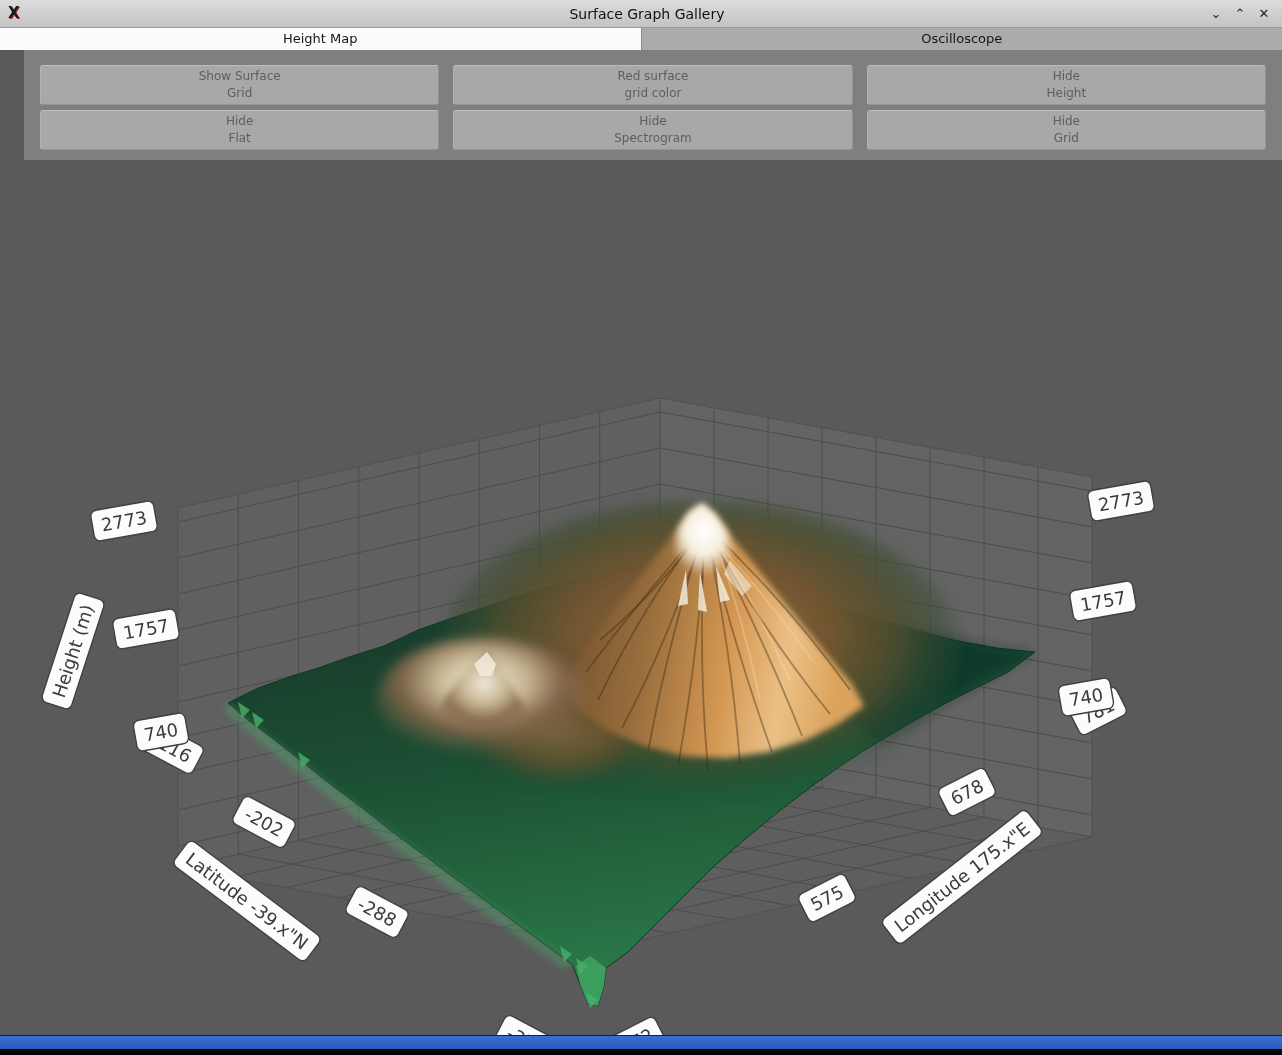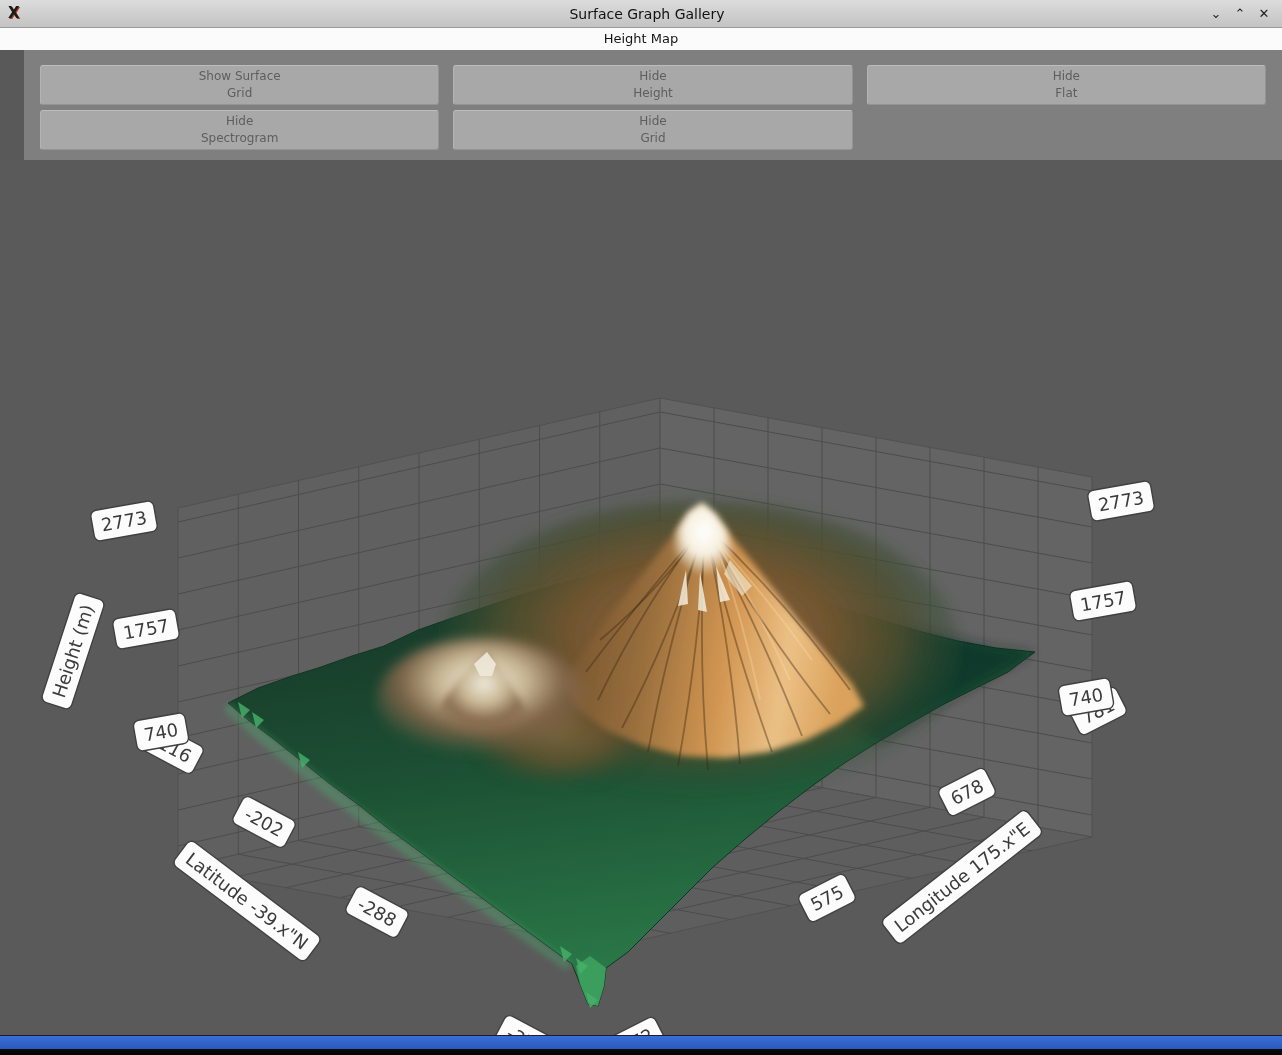--- a/index.html
+++ b/index.html
@@ -78,26 +78,31 @@
     <span class="win-title">Surface Graph Gallery</span>
     <div class="win-controls">
       <span>⌄</span>
       <span>⌃</span>
       <span>✕</span>
     </div>
   </div>
 
   <div class="tabbar">
     <div class="tab selected">Height Map</div>
+    <div class="tab">Oscilloscope</div>
   </div>
 
   <div class="toolbar">
     <button class="tb">
       <span>Show Surface</span>
       <span>Grid</span>
+    </button>
+    <button class="tb">
+      <span>Red surface</span>
+      <span>grid color</span>
     </button>
     <button class="tb">
       <span>Hide</span>
       <span>Height</span>
     </button>
     <button class="tb">
       <span>Hide</span>
       <span>Flat</span>
     </button>
     <button class="tb">

